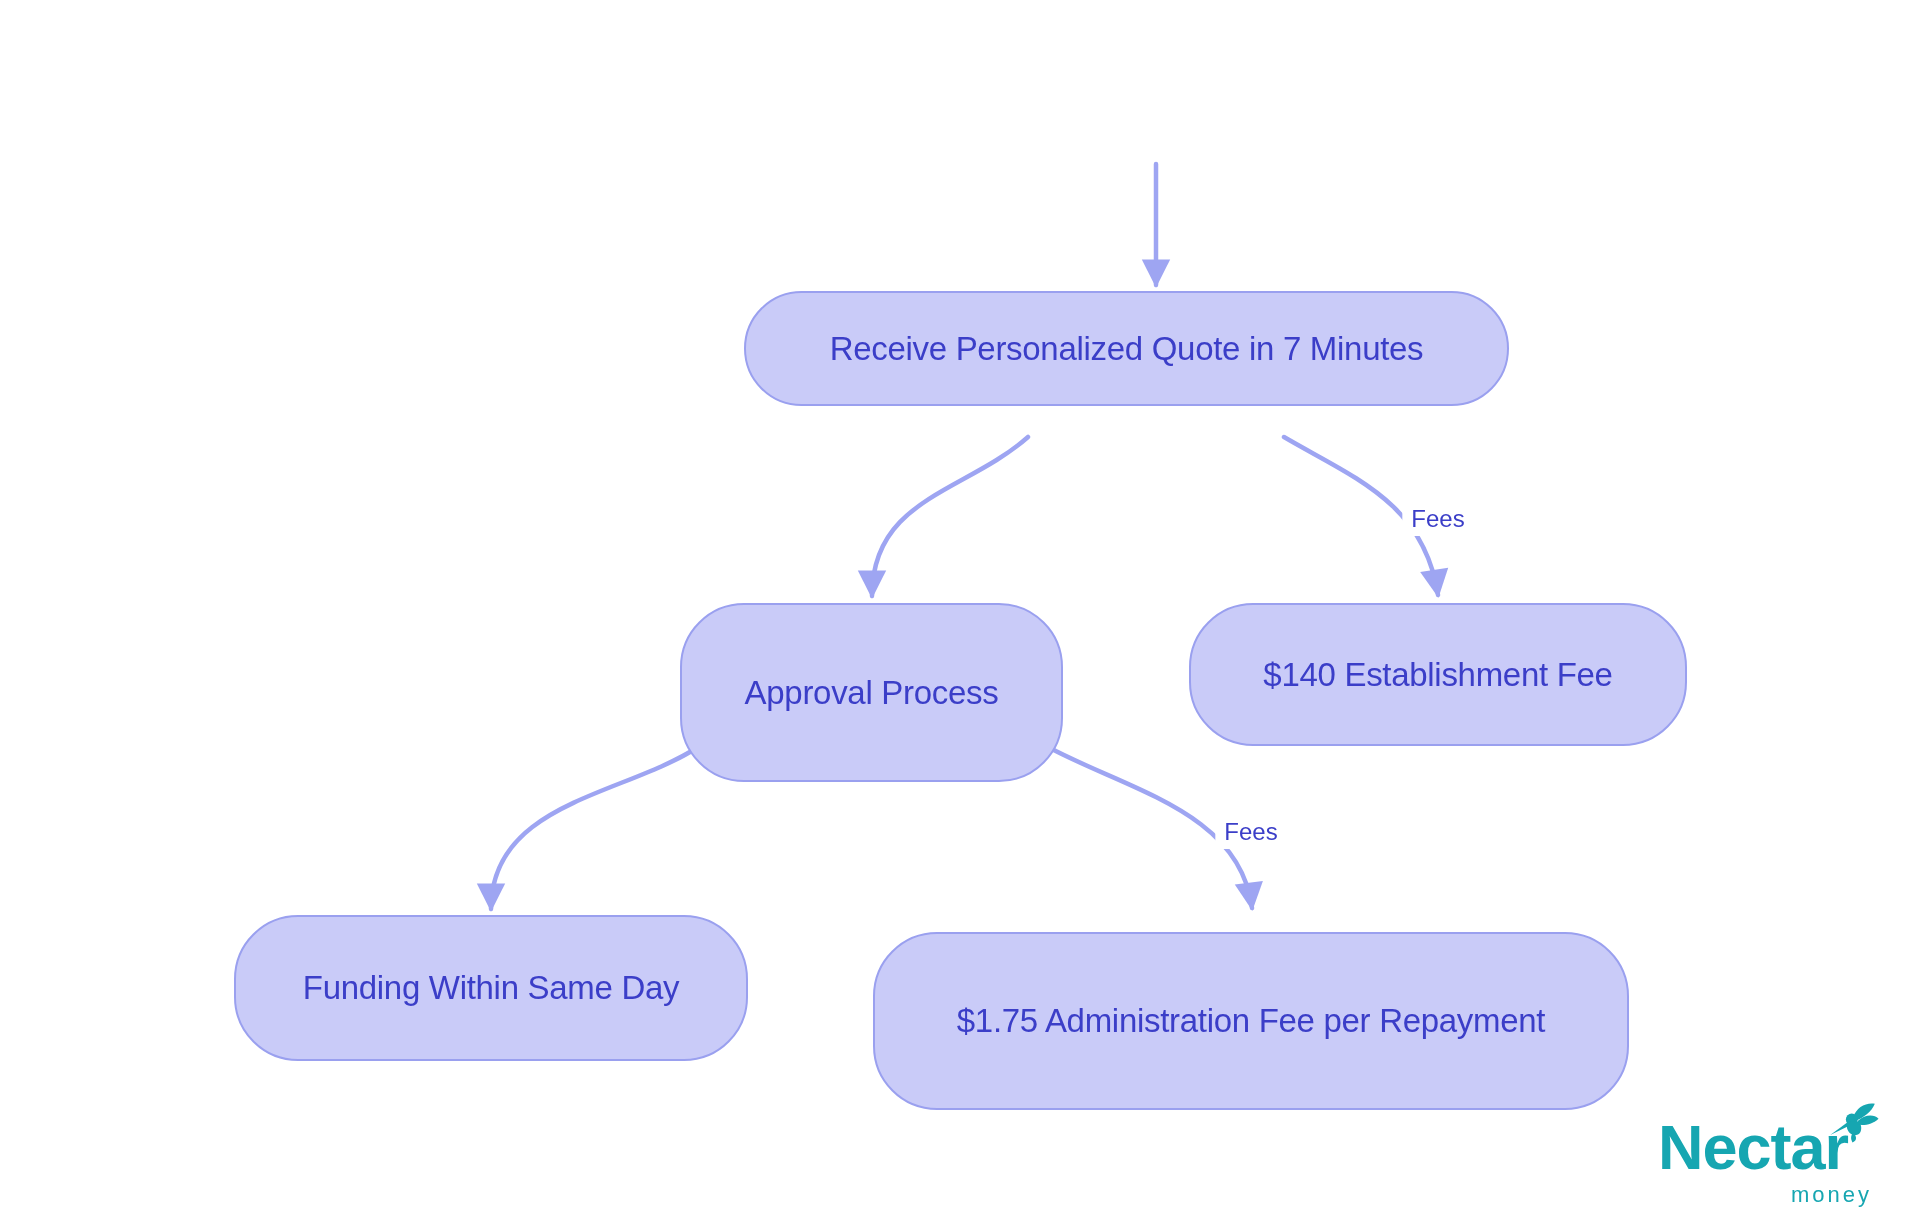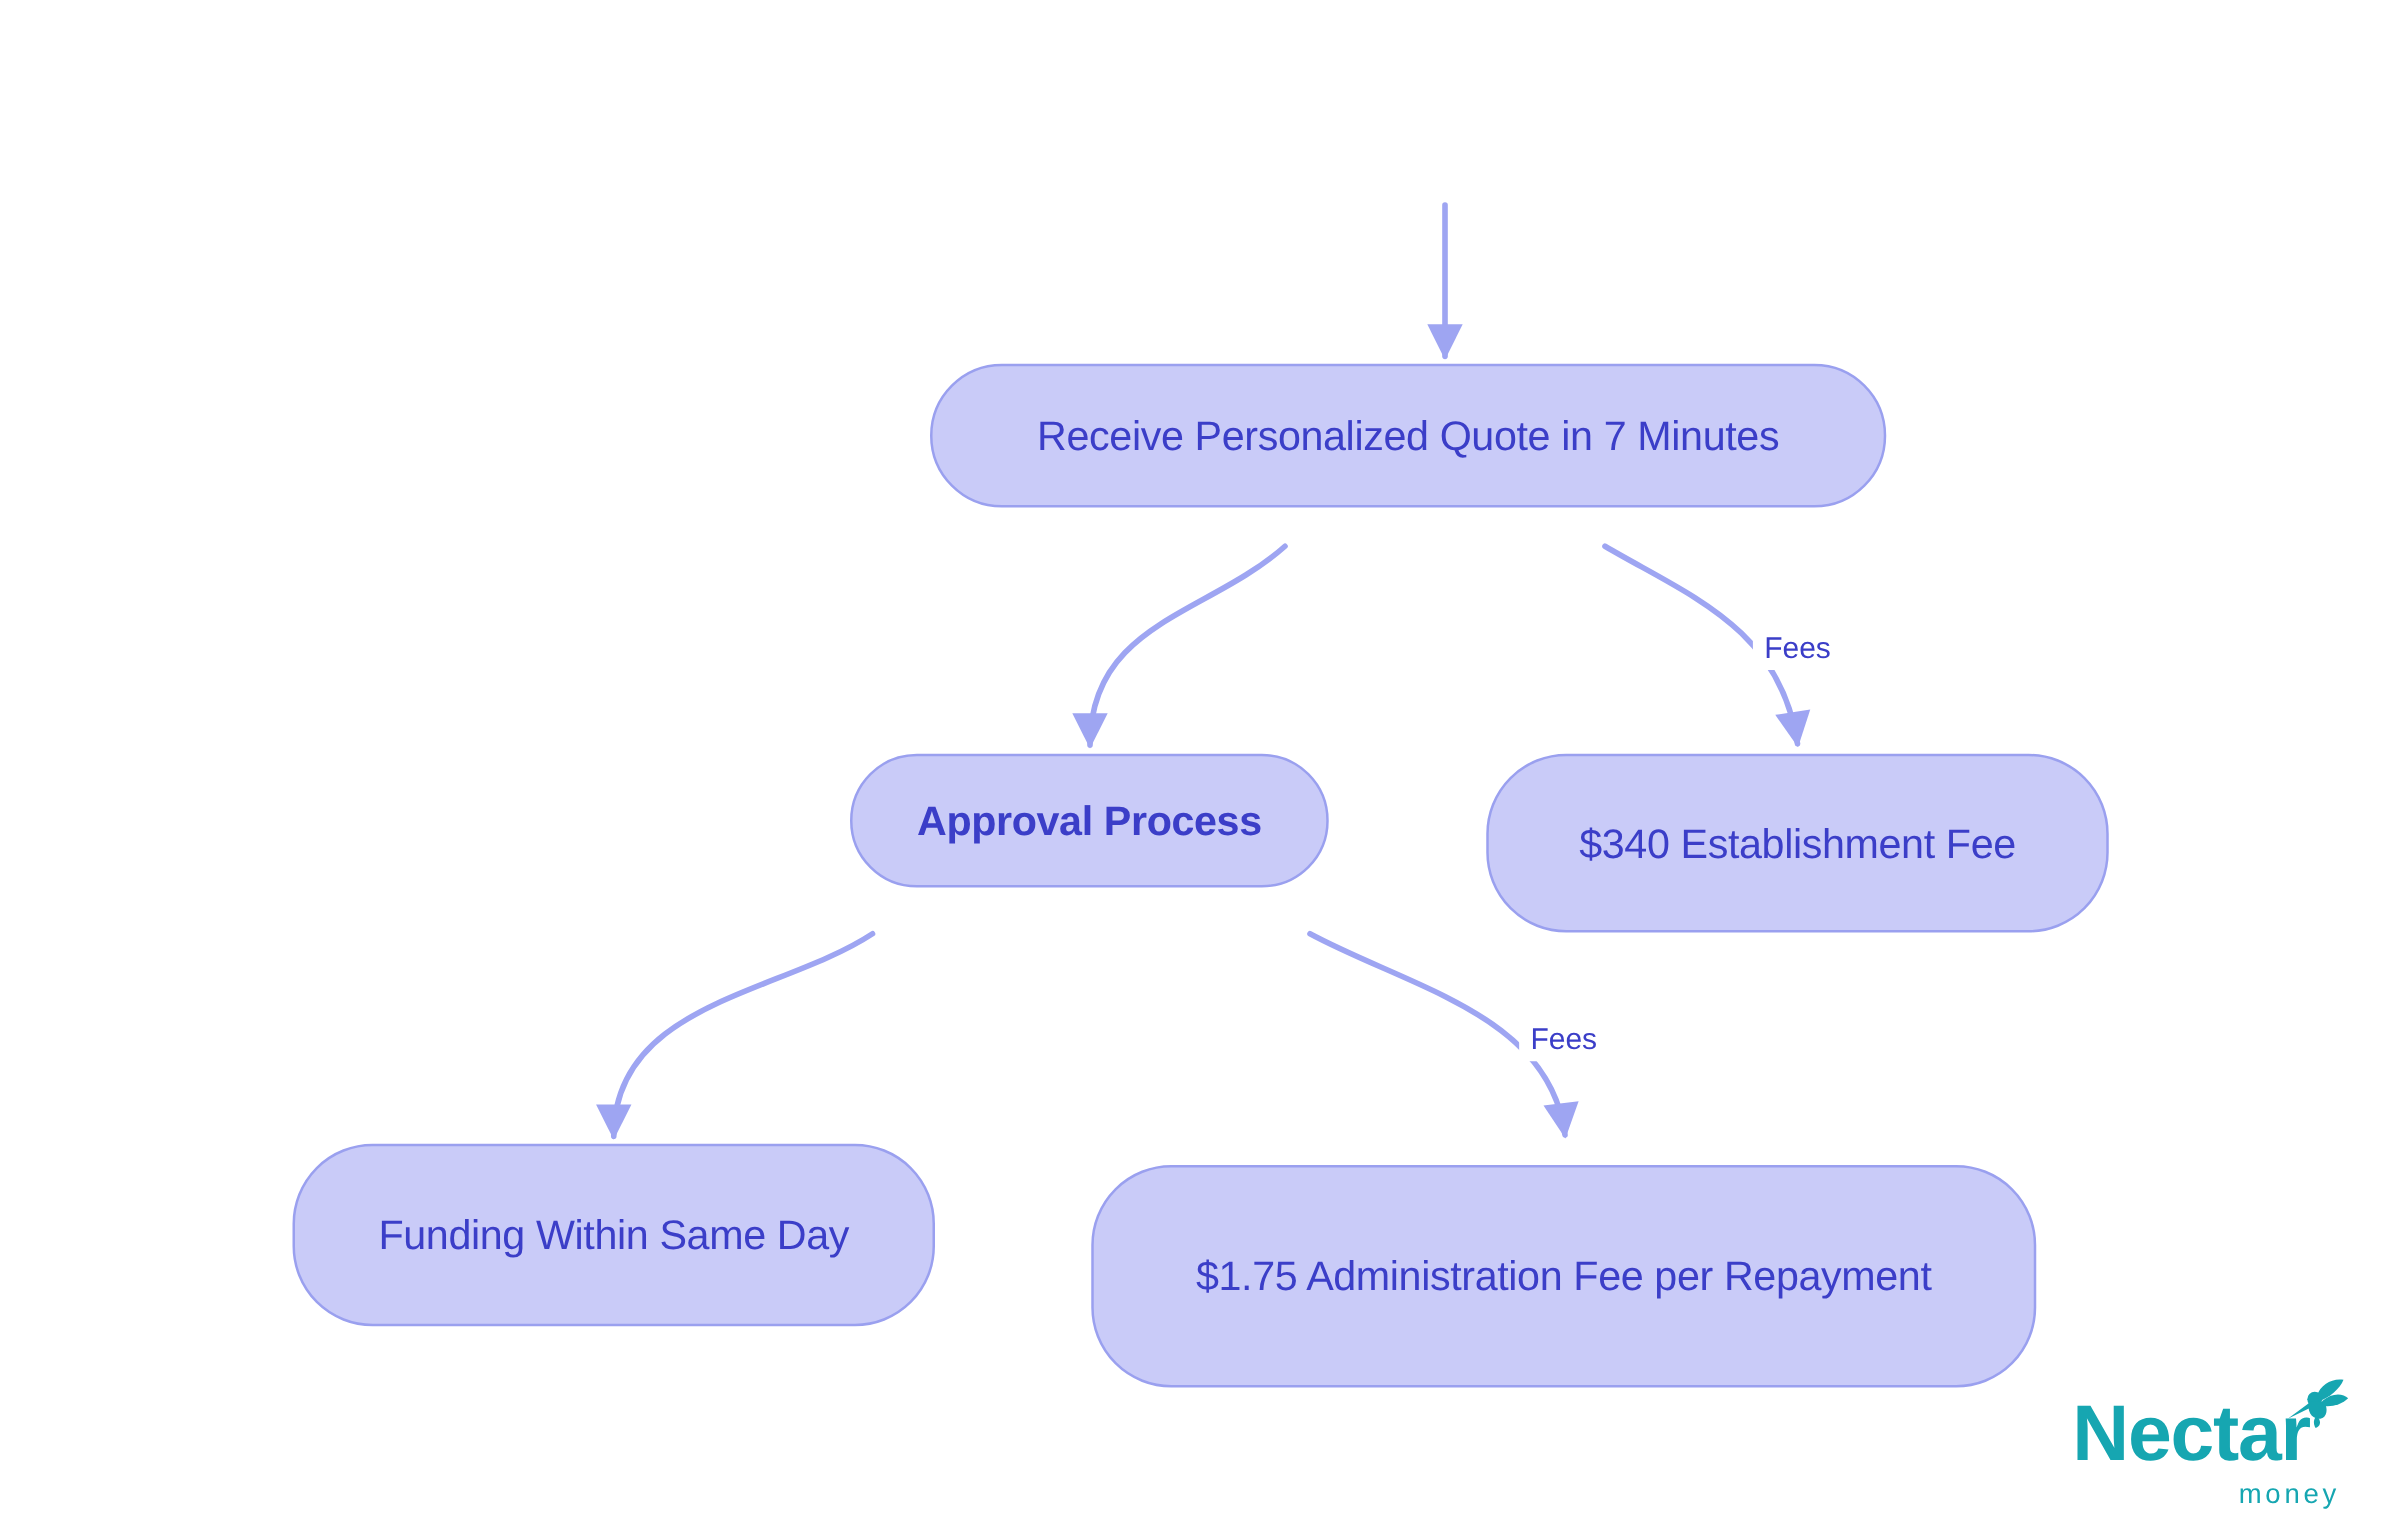--- a/index.html
+++ b/index.html
@@ -96,23 +96,23 @@
     <path class="edge" d="M 1156 164 L 1156 285" marker-end="url(#arrowhead)"></path>
     <path class="edge" d="M 1028 437 C 966 492 872 498 872 596" marker-end="url(#arrowhead)"></path>
     <path class="edge" d="M 1284 437 C 1352 477 1424 502 1438 595" marker-end="url(#arrowhead)"></path>
     <path class="edge" d="M 698 747 C 625 795 491 802 491 909" marker-end="url(#arrowhead)"></path>
     <path class="edge" d="M 1048 747 C 1128 790 1240 812 1252 908" marker-end="url(#arrowhead)"></path>
   </svg>
 
 
   <div class="node" style="left:744px; top:291px; width:765px; height:115px;">Receive Personalized Quote in 7 Minutes</div>
 
-  <div class="node" style="left:680px; top:603px; width:383px; height:107px;font-weight:bold;">Approval Process</div>
+  <div class="node" style="left:680px; top:603px; width:383px; height:179px;">Approval Process</div>
 
-  <div class="node" style="left:1189px; top:603px; width:498px; height:143px;">$340 Establishment Fee</div>
+  <div class="node" style="left:1189px; top:603px; width:498px; height:143px;">$140 Establishment Fee</div>
 
   <div class="node" style="left:234px; top:915px; width:514px; height:146px;">Funding Within Same Day</div>
 
   <div class="node" style="left:873px; top:932px; width:756px; height:178px;">$1.75 Administration Fee per Repayment</div>
 
   <div class="edge-label" style="left:1438px; top:519px;">Fees</div>
 
   <div class="edge-label" style="left:1251px; top:832px;">Fees</div>
 
   <div class="logo">

